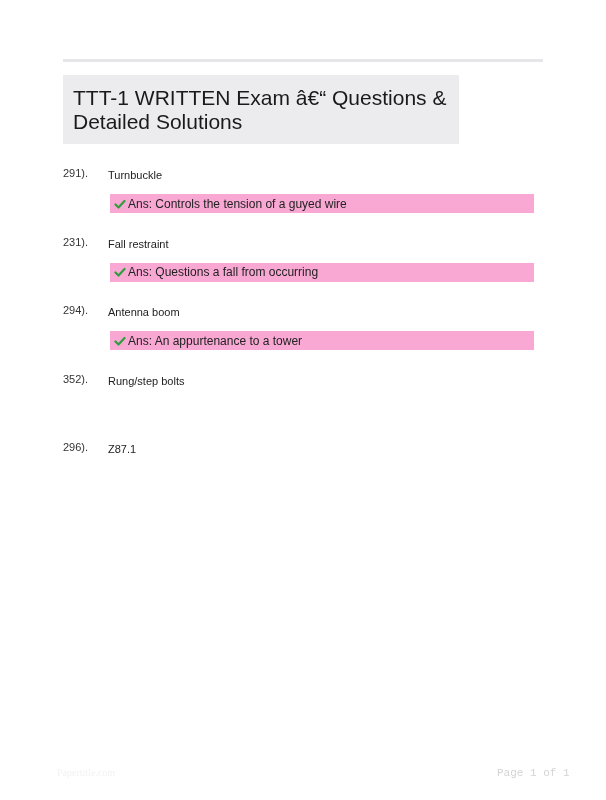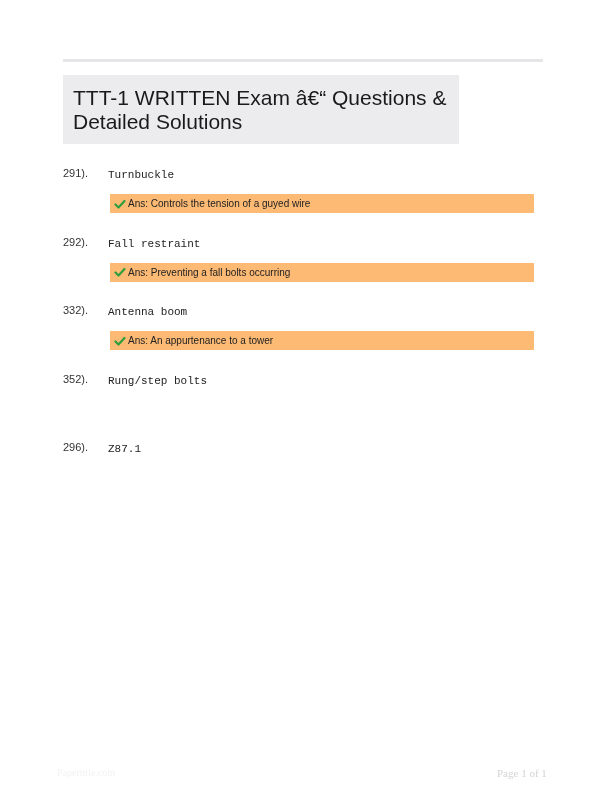--- a/index.html
+++ b/index.html
@@ -10,28 +10,28 @@
   }
   .top-rule { position: absolute; left: 63px; top: 59px; width: 480px; height: 3px; background: #e6e6e8; }
   .title-box {
     position: absolute; left: 63px; top: 75px; width: 396px; height: 69px;
     background: #ececef; box-sizing: border-box; padding: 11px 4px 0 10px;
   }
   .title { font-size: 21px; line-height: 24px; color: #1a1a1a; margin: 0; font-weight: normal; }
   .qlist { position: absolute; left: 63px; top: 166px; width: 480px; }
   .q { height: 68.5px; position: relative; }
   .qnum { position: absolute; left: 0; top: 1px; font-size: 11px; color: #333; }
-  .qtext { position: absolute; left: 45px; top: 3px; font-size: 11px; color: #222; font-family: Liberation Mono, monospace; }
+  .qtext { position: absolute; left: 45px; top: 3px; font-size: 11px; color: #222; }
   .ans {
     position: absolute; left: 47px; top: 28px; width: 424px; height: 19px;
-    background: #fdba74; display: flex; align-items: center; font-size: 10px; color: #222;
+    background: #f9a8d4; display: flex; align-items: center; font-size: 12px; color: #222;
   }
   .check { width: 12px; height: 12px; margin-left: 4px; margin-right: 2px; display: inline-block; }
   .footer-left { position: absolute; left: 57px; top: 767px; font-size: 10px; color: #f2f2f2; font-family: "Liberation Serif", serif; }
-  .footer-right { position: absolute; left: 497px; top: 767px; font-size: 11px; color: #d4d4d4; font-family: Liberation Serif, serif; }
+  .footer-right { position: absolute; left: 497px; top: 767px; font-size: 11px; color: #d4d4d4; font-family: Liberation Mono, monospace; }
 </style>
 </head>
 <body>
 
 <div class="top-rule"></div>
 
 <div class="title-box">
   <h1 class="title">TTT-1 WRITTEN Exam â€“ Questions &amp; Detailed Solutions</h1>
 </div>
 
@@ -40,31 +40,31 @@
     <span class="qnum">291).</span>
     <span class="qtext">Turnbuckle</span>
     <div class="ans">
       <svg class="check" viewBox="0 0 12 12">
           <path d="M1.5 6.5 L4.5 9.5 L10.5 3" fill="none" stroke="#2e9e3e" stroke-width="2.2" stroke-linecap="round" stroke-linejoin="round"></path>
         </svg>
       <span>Ans: Controls the tension of a guyed wire</span>
     </div>
   </div>
   <div class="q">
-    <span class="qnum">292).</span>
+    <span class="qnum">231).</span>
     <span class="qtext">Fall restraint</span>
     <div class="ans">
       <svg class="check" viewBox="0 0 12 12">
           <path d="M1.5 6.5 L4.5 9.5 L10.5 3" fill="none" stroke="#2e9e3e" stroke-width="2.2" stroke-linecap="round" stroke-linejoin="round"></path>
         </svg>
-      <span>Ans: Preventing a fall bolts occurring</span>
+      <span>Ans: Questions a fall from occurring</span>
     </div>
   </div>
   <div class="q">
-    <span class="qnum">332).</span>
+    <span class="qnum">294).</span>
     <span class="qtext">Antenna boom</span>
     <div class="ans">
       <svg class="check" viewBox="0 0 12 12">
           <path d="M1.5 6.5 L4.5 9.5 L10.5 3" fill="none" stroke="#2e9e3e" stroke-width="2.2" stroke-linecap="round" stroke-linejoin="round"></path>
         </svg>
       <span>Ans: An appurtenance to a tower</span>
     </div>
   </div>
   <div class="q">
     <span class="qnum">352).</span>

